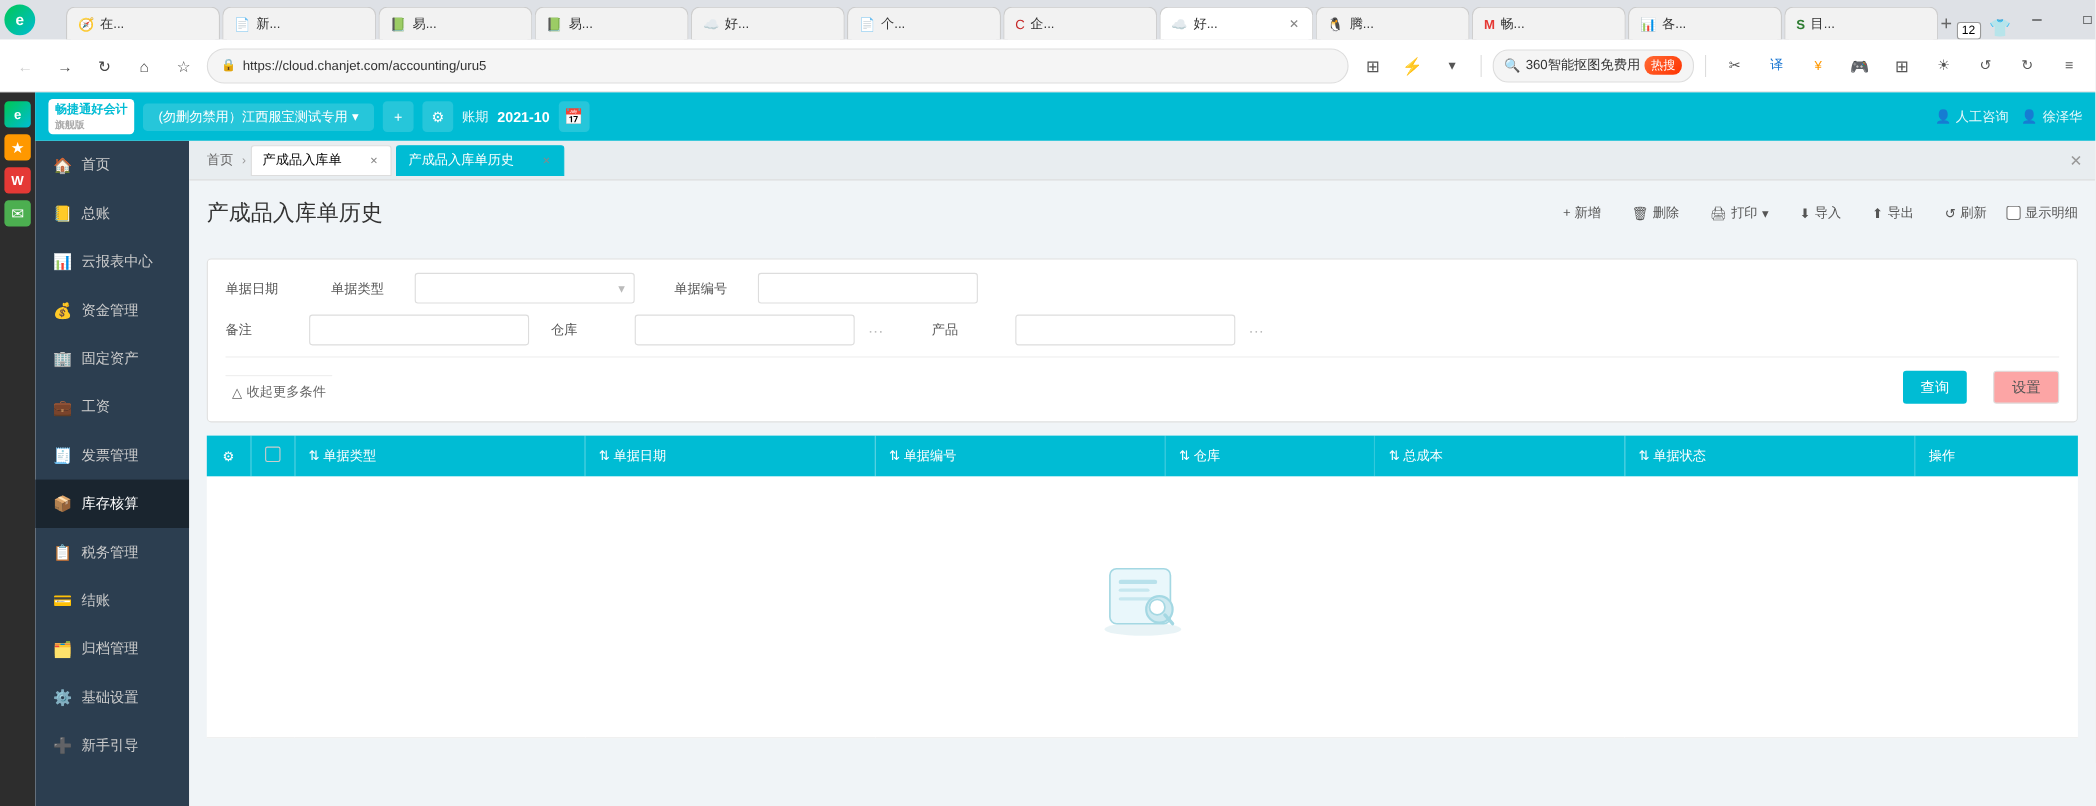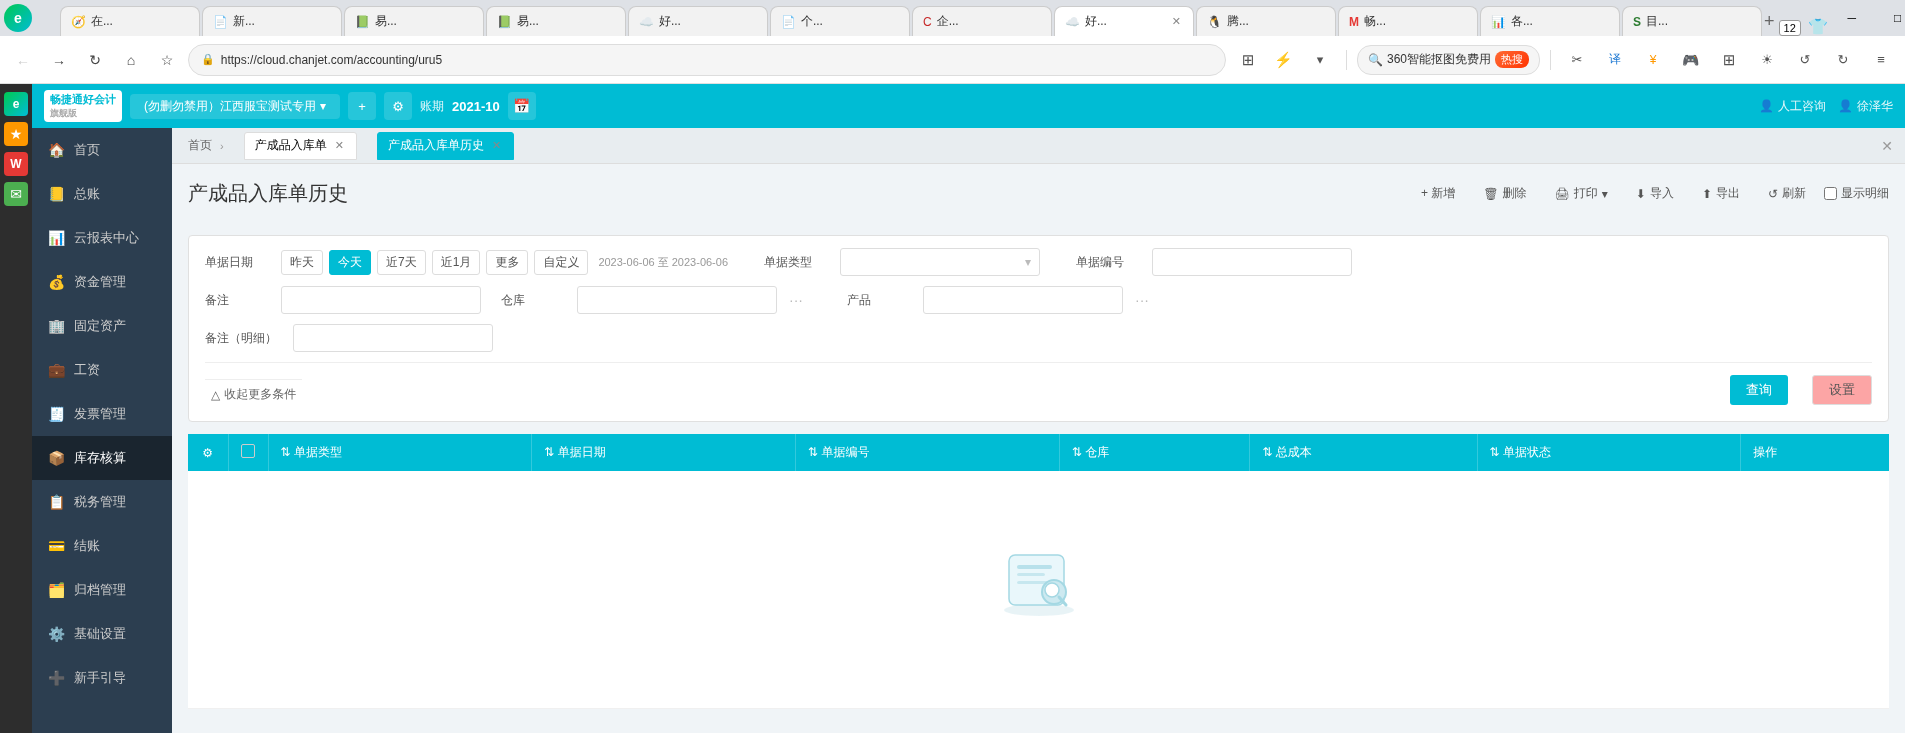--- a/index.html
+++ b/index.html
@@ -56,21 +56,21 @@
     .nav-item.active { background: #1a252f; color: #fff; }
     .nav-item-icon { font-size: 14px; width: 18px; text-align: center; }
 
     
     .content-area { flex: 1; display: flex; flex-direction: column; background: #f0f4f7; overflow: hidden; }
 
     
     .breadcrumb-tabs { height: 36px; background: #e8edf0; display: flex; align-items: center; padding: 0 8px; border-bottom: 1px solid #ddd; }
     .breadcrumb-item { font-size: 12px; color: #666; padding: 0 8px; cursor: pointer; }
     .breadcrumb-separator { color: #999; font-size: 11px; }
-    .page-tab { height: 28px; background: #fff; border: 1px solid #ddd; border-radius: 3px 3px 0 0; padding: 0 10px; font-size: 12px; display: flex; align-items: center; gap: 6px; cursor: pointer; margin-left: 20px; }
+    .page-tab { height: 28px; background: #fff; border: 1px solid #ddd; border-radius: 3px 3px 0 0; padding: 0 10px; font-size: 12px; display: flex; align-items: center; gap: 24px; cursor: pointer; margin-left: 4px; font-family: Liberation Mono, monospace; }
     .page-tab.active { background: #00bcd4; color: #fff; border-color: #00bcd4; }
     .page-tab-close { font-size: 11px; }
     .close-panel-btn { margin-left: auto; font-size: 14px; color: #999; cursor: pointer; padding: 4px; }
 
     
     .main-content { flex: 1; padding: 16px; overflow-y: auto; }
     .page-title { font-size: 20px; color: #333; font-weight: normal; margin-bottom: 16px; }
 
     
     .toolbar { display: flex; align-items: center; gap: 8px; margin-bottom: 16px; flex-wrap: wrap; }
@@ -386,29 +386,20 @@
                   <input type="checkbox" style="">
                   <span>显示明细</span>
                 </label>
               </div>
             </div>
 
             <div class="filter-area">
 
               <div class="filter-row">
                 <span class="filter-label">单据日期</span>
-                <div class="date-filters">
-                  <button class="date-btn">昨天</button>
-                  <button class="date-btn active">今天</button>
-                  <button class="date-btn">近7天</button>
-                  <button class="date-btn">近1月</button>
-                  <button class="date-btn">更多</button>
-                  <button class="date-btn">自定义</button>
-                  <span class="date-range">2023-06-06 至 2023-06-06</span>
-                </div>
 
                 <span class="filter-label" style="margin-left:20px;">单据类型</span>
                 <div class="filter-select" style="width:200px;">
                   <span></span>
                   <span style="color:#bbb;">▾</span>
                 </div>
 
                 <span class="filter-label" style="margin-left:20px;">单据编号</span>
                 <input class="filter-input" type="text" style="width: 200px;">
               </div>
@@ -423,24 +414,20 @@
                   <span class="dots-btn">···</span>
                 </div>
 
                 <span class="filter-label" style="margin-left:20px;font-family:Liberation Mono, monospace;">产品</span>
                 <div style="display:flex; align-items:center; gap:4px;">
                   <input class="filter-input" type="text" style="width: 180px;">
                   <span class="dots-btn">···</span>
                 </div>
               </div>
 
-              <div class="filter-row">
-                <span class="filter-label">备注（明细）</span>
-                <input class="filter-input" type="text" style="width: 200px;">
-              </div>
 
               <div style="display:flex; align-items:center; justify-content:space-between; border-top:1px solid #eee; padding-top:8px; margin-top:4px;">
                 <div class="more-filters-btn">
                   <span>△</span>
                   <span>收起更多条件</span>
                 </div>
                 <div class="filter-actions">
                   <button class="query-btn">查询</button>
                   <button class="settings-btn">设置</button>
                 </div>

